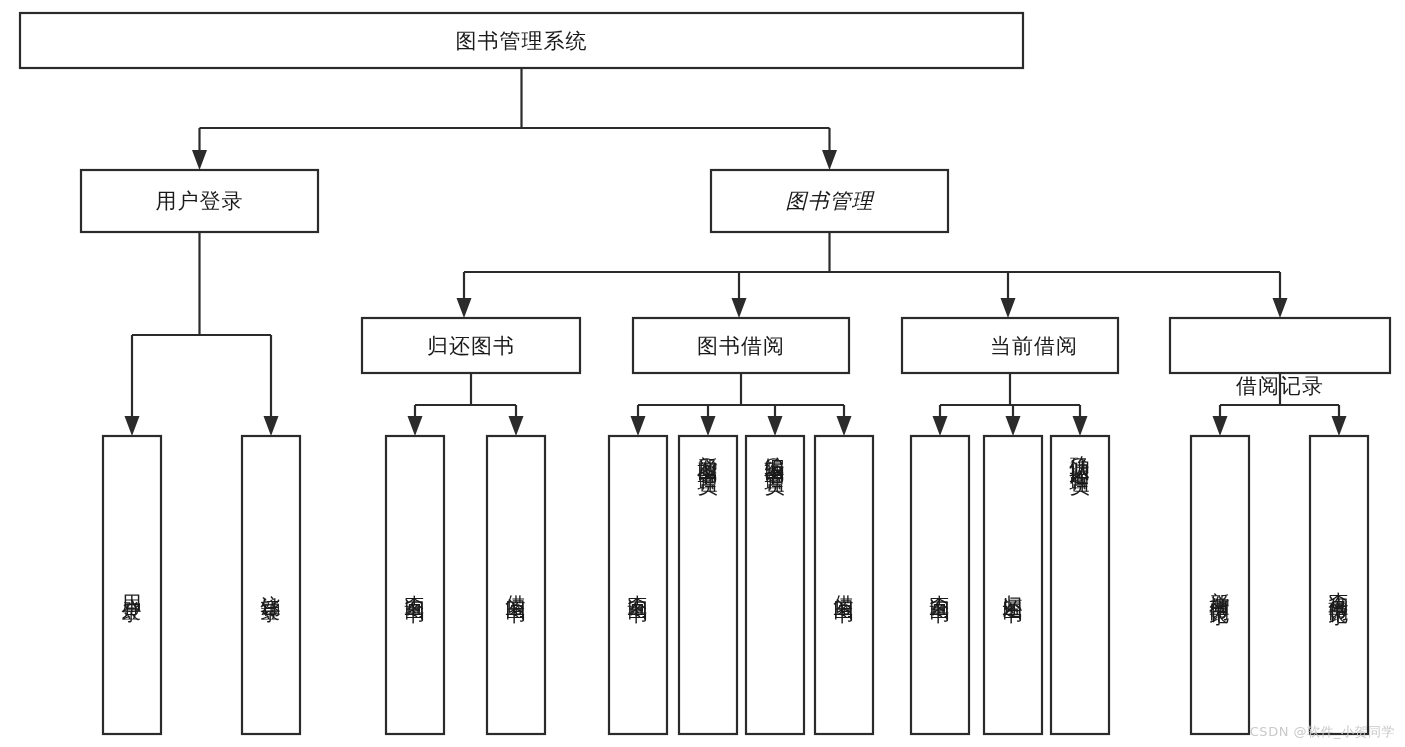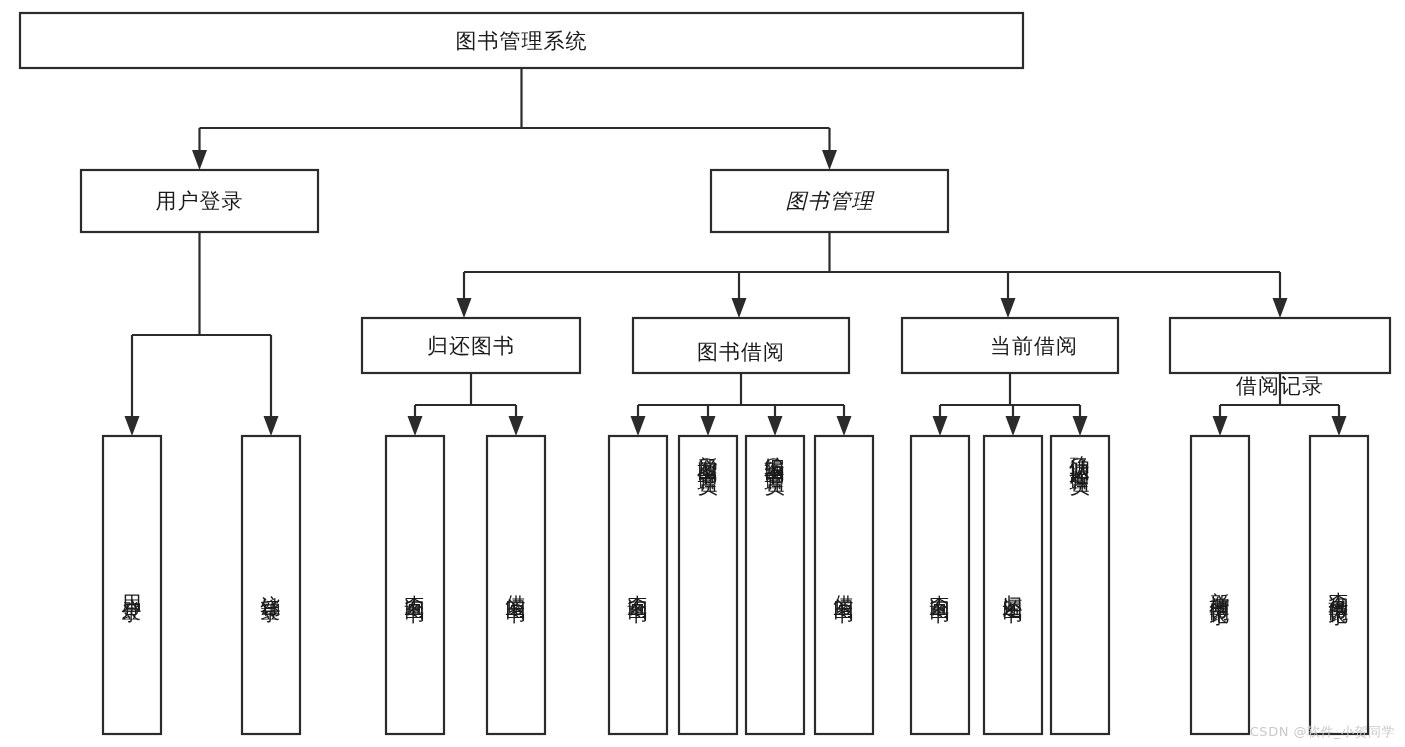--- a/index.html
+++ b/index.html
@@ -196,21 +196,21 @@
   <div class="hlabel-wrap" style="left:81px; top:170px; width:237px; height:62px;">
     <span class="hlabel-text">用户登录</span>
   </div>
   <div class="hlabel-wrap" style="left:711px; top:170px; width:237px; height:62px;font-style:italic;">
     <span class="hlabel-text">图书管理</span>
   </div>
 
   <div class="hlabel-wrap" style="left:362px; top:318px; width:218px; height:55px;">
     <span class="hlabel-text">归还图书</span>
   </div>
-  <div class="hlabel-wrap" style="left:633px; top:318px; width:216px; height:55px;margin-top:6px;">
+  <div class="hlabel-wrap" style="left:633px; top:318px; width:216px; height:55px;">
     <span class="hlabel-text">图书借阅</span>
   </div>
   <div class="hlabel-wrap" style="left:902px; top:318px; width:216px; height:55px;padding-left:24px;">
     <span class="hlabel-text">当前借阅</span>
   </div>
   <div class="hlabel-wrap" style="left:1170px; top:318px; width:220px; height:55px;margin-top:40px;">
     <span class="hlabel-text">借阅记录</span>
   </div>
 
   <div class="vlabel-wrap" style="left:103px; top:436px; width:58px; height:298px;">

